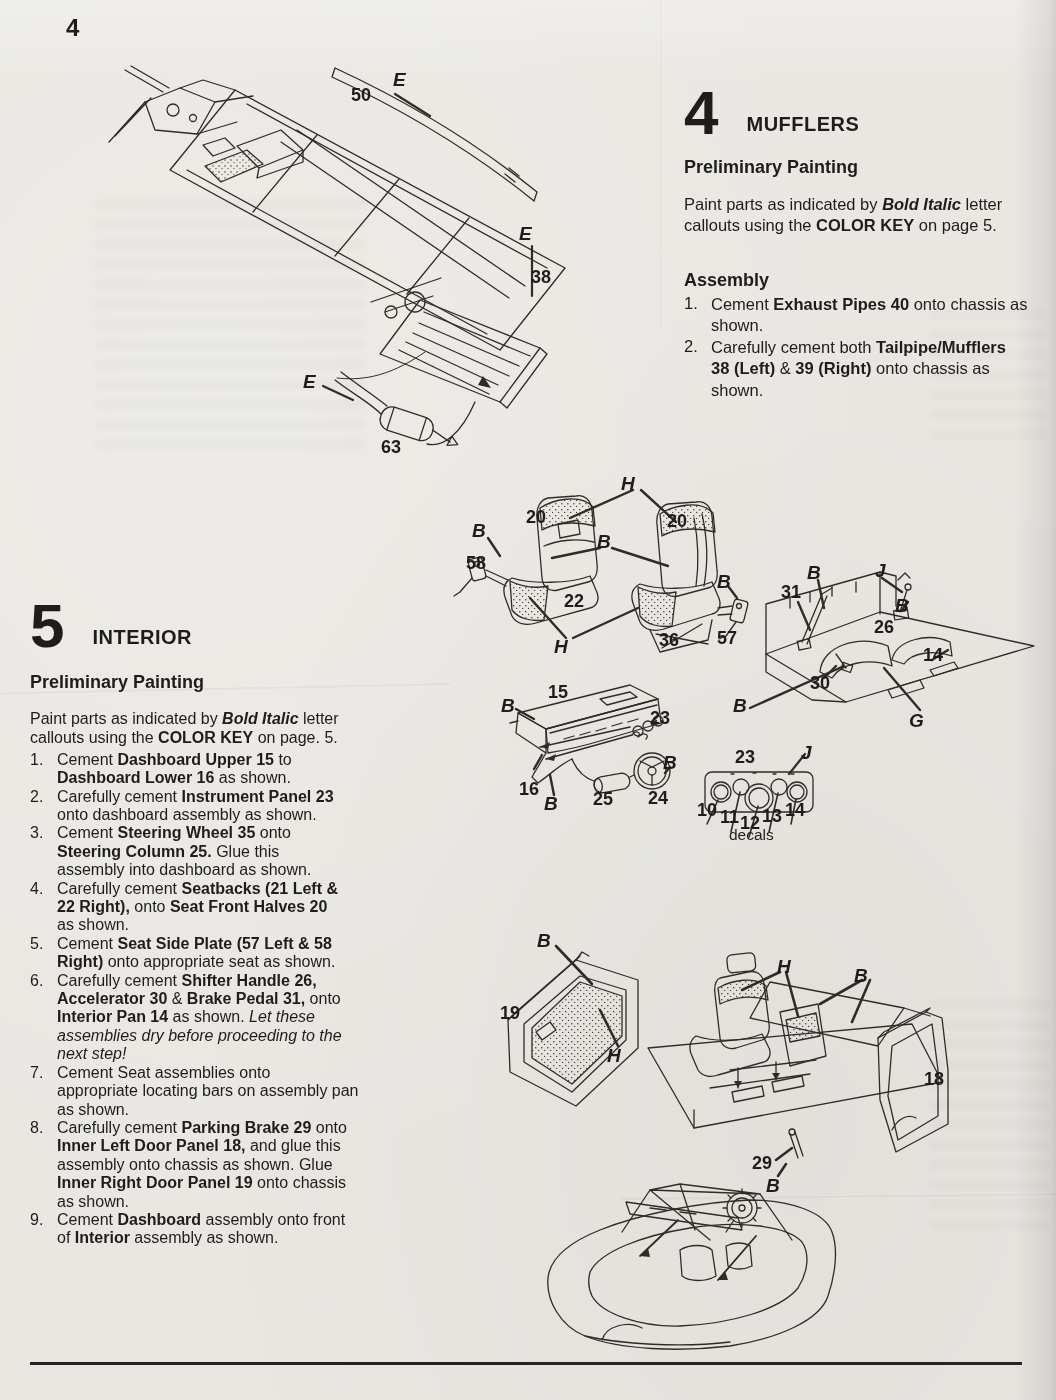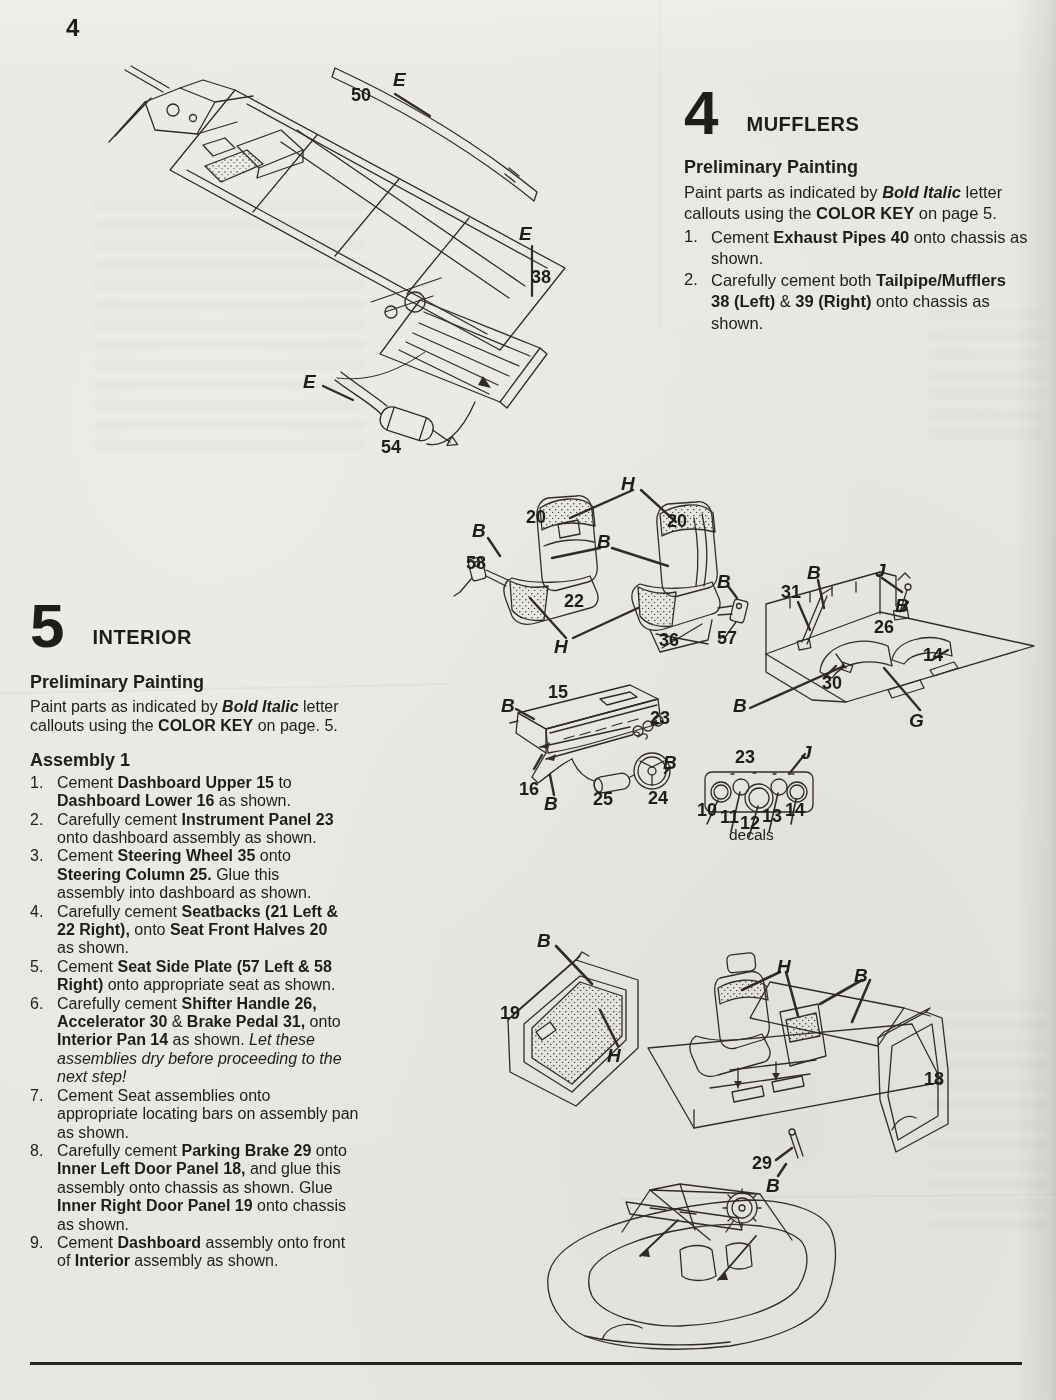--- a/index.html
+++ b/index.html
@@ -21,21 +21,21 @@
     filter:blur(2px);}
   .pagenum{position:absolute;left:66px;top:14px;font-size:24px;font-weight:700;}
   .rule{position:absolute;left:30px;top:1362px;width:992px;height:3px;background:#262420;}
 
   
   .sec{position:absolute;}
   .sec-head{display:flex;align-items:flex-start;}
   .sec-big{font-size:62px;font-weight:700;line-height:.9;letter-spacing:-2px;}
   .sec-title{font-size:20px;font-weight:700;letter-spacing:.5px;margin:28px 0 0 30px;}
   h3.sub{font-size:18px;font-weight:700;margin:0;}
-  .rich-par{font-size:16.5px;line-height:21px;margin:4px 0 0 0;white-space:pre-line;}
+  .rich-par{font-size:16.5px;line-height:21px;margin:16px 0 0 0;white-space:pre-line;}
   .b{font-weight:700;} .i{font-style:italic;}
   .steps{margin-top:3px;}
   .step{display:flex;align-items:flex-start;}
   .step-num{flex:none;width:27px;font-size:16px;}
   .step-body{flex:1;white-space:pre-line;}
   #mufflers .step-num{font-size:16.5px;}
   #mufflers .step-body{font-size:16.5px;line-height:21.5px;}
   #interior .rich-par{font-size:16px;line-height:19.5px;}
   #interior .step-body{font-size:16px;line-height:18.4px;}
   #interior .step-num{font-size:16px;line-height:18.4px;}
@@ -118,31 +118,32 @@
         <path d="M238,336 L268,350" stroke-width="2.2"></path>
 
         <path d="M340,302 C300,330 272,330 252,328" stroke-width="1"></path>
       </g>
     </svg>
   <span class="co n" style="left: 268px; top: 38px;">50</span>
       <span class="co l" style="left: 310px; top: 22px;">E</span>
       <span class="co l" style="left: 436px; top: 176px;">E</span>
       <span class="co n" style="left: 448px; top: 220px;">38</span>
       <span class="co l" style="left: 220px; top: 324px;">E</span>
-      <span class="co n" style="left: 298px; top: 390px;">54</span>
+      <span class="co n" style="left: 298px; top: 390px;">63</span>
     </figure>
 
   <section id="mufflers" class="sec" style="left:684px;top:85px;width:352px;">
     <div class="sec-head">
       <span class="sec-big">4</span>
       <span class="sec-title">MUFFLERS</span>
     </div>
     <h3 class="sub prelim-h">Preliminary Painting</h3>
     <p class="rich-par"><span>Paint parts as indicated by </span><span class="b i">Bold Italic</span><span> letter
 callouts using the </span><span class="b">COLOR KEY</span><span> on page 5.</span></p>
+    <h3 class="sub asm-h">Assembly</h3>
     <div class="steps">
         <div class="step">
           <span class="step-num">1.</span>
           <span class="step-body"><span>Cement </span><span class="b">Exhaust Pipes 40</span><span> onto chassis as
 shown.</span></span>
         </div>
         <div class="step">
           <span class="step-num">2.</span>
           <span class="step-body"><span>Carefully cement both </span><span class="b">Tailpipe/Mufflers
 38 (Left)</span><span> &amp; </span><span class="b">39 (Right)</span><span> onto chassis as shown.</span></span>
@@ -251,34 +252,33 @@
           <path d="M30,158 L124,116"></path>
         </g>
       </g>
     </svg>
   <span class="co n" style="left: 63px; top: 35px;">31</span>
       <span class="co l" style="left: 89px; top: 15px;">B</span>
       <span class="co l" style="left: 157px; top: 13px;">J</span>
       <span class="co l" style="left: 177px; top: 48px;">B</span>
       <span class="co n" style="left: 156px; top: 70px;">26</span>
       <span class="co n" style="left: 205px; top: 98px;">14</span>
-      <span class="co n" style="left: 104px; top: 126px;">30</span>
+      <span class="co n" style="left: 92px; top: 126px;">30</span>
       <span class="co l" style="left: 191px; top: 163px;">G</span>
       <span class="co l" style="left: 15px; top: 148px;">B</span>
     </figure>
 
   <section id="interior" class="sec" style="left:30px;top:598px;width:334px;">
     <div class="sec-head">
       <span class="sec-big">5</span>
       <span class="sec-title">INTERIOR</span>
     </div>
     <h3 class="sub prelim-h">Preliminary Painting</h3>
     <p class="rich-par"><span>Paint parts as indicated by </span><span class="b i">Bold Italic</span><span> letter
 callouts using the </span><span class="b">COLOR KEY</span><span> on page. 5.</span></p>
-    <h3 class="sub asm-h">Assembly 1</h3>
     <div class="steps">
         <div class="step">
           <span class="step-num">1.</span>
           <span class="step-body"><span>Cement </span><span class="b">Dashboard Upper 15</span><span> to
 </span><span class="b">Dashboard Lower 16</span><span> as shown.</span></span>
         </div>
         <div class="step">
           <span class="step-num">2.</span>
           <span class="step-body"><span>Carefully cement </span><span class="b">Instrument Panel 23</span><span>
 onto dashboard assembly as shown.</span></span>

